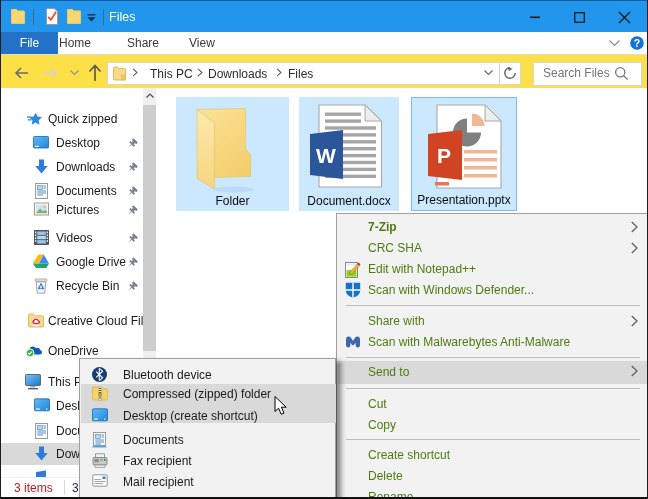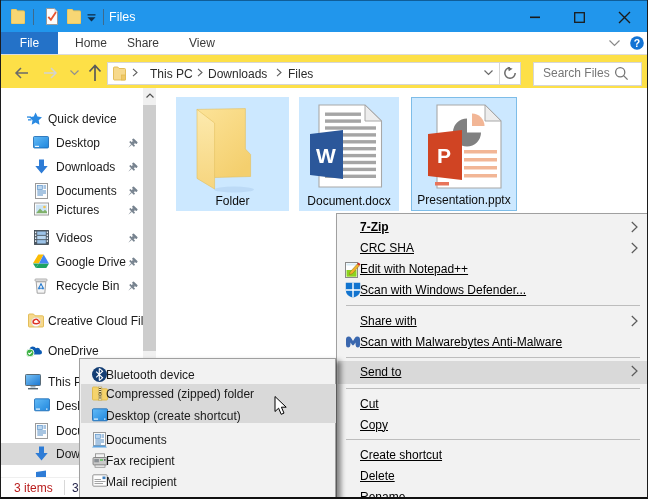--- a/index.html
+++ b/index.html
@@ -32,27 +32,27 @@
   .tile{position:absolute;top:97px;height:114px;background:#cce8ff;}
   .tlabel{position:absolute;bottom:3px;left:0;width:100%;text-align:center;color:#0c0c0c;}
   
   #status{position:absolute;left:0;top:477px;width:100%;height:20px;background:#fff;border-top:1px solid #efefef;}
   
   #menu{position:absolute;left:335px;top:213px;width:312px;height:286px;background:#f2f2f2;
         border:1px solid #a0a0a0;border-bottom:none;box-sizing:border-box;box-shadow:4px 4px 4px rgba(0,0,0,0.35);}
   #submenu{position:absolute;left:78px;top:358px;width:257px;height:141px;background:#f2f2f2;
         border:1px solid #a0a0a0;border-bottom:none;box-sizing:border-box;box-shadow:5px 3px 5px rgba(0,0,0,0.45);}
   .mrow{position:absolute;left:1px;width:310px;height:21px;}
-  .mrow .mt{position:absolute;left:22px;top:3px;color:#000000;white-space:nowrap;text-decoration:underline;}
+  .mrow .mt{position:absolute;left:30px;top:3px;color:#4d7c0f;white-space:nowrap;}
   .mrow .mi{position:absolute;left:7px;top:2px;}
   .mrow .arr{position:absolute;right:10px;top:4px;}
   .msep{position:absolute;left:9px;width:294px;height:1px;background:#bdbdbd;}
   .hl{background:#d9d9d9;}
   .sr{position:absolute;left:1px;width:255px;height:21px;}
-  .sr .mt{position:absolute;left:25px;top:3px;white-space:nowrap;}
+  .sr .mt{position:absolute;left:42px;top:3px;white-space:nowrap;}
   .sr .mi{position:absolute;left:11px;top:2px;}
 </style>
 </head>
 <body>
 <div id="win">
 
   <div id="titlebar">
     <svg class="abs" style="left:10px;top:8px" width="14" height="15" viewBox="0 0 14 15">
       <path d="M0,1.5 Q0,0 1.5,0 L5,0 L6.5,1.8 L12.5,1.8 Q14,1.8 14,3.3 L14,13.5 Q14,15 12.5,15 L1.5,15 Q0,15 0,13.5 Z" fill="#f7d674" stroke="#dfb948" stroke-width="0.8"></path>
     </svg>
@@ -74,21 +74,21 @@
 
     <svg class="abs" style="left:524px;top:0" width="124" height="32" viewBox="0 0 124 32">
       <rect x="5" y="15.5" width="10" height="1.6" fill="#1b1b1b"></rect>
       <rect x="49.7" y="11.7" width="9.6" height="9.6" fill="none" stroke="#1b1b1b" stroke-width="1.3"></rect>
       <path d="M94,11 L105,22 M105,11 L94,22" stroke="#1b1b1b" stroke-width="1.4"></path>
     </svg>
   </div>
 
   <div id="tabs">
     <div id="filetab">File</div>
-    <div class="tab" style="left:74px">Home</div>
+    <div class="tab" style="left:58px">Home</div>
     <div class="tab" style="left:126px">Share</div>
     <div class="tab" style="left:188px">View</div>
     <svg class="abs" style="left:608px;top:8px" width="11" height="7" viewBox="0 0 11 7">
       <path d="M0.5,0.5 L5.5,5.5 L10.5,0.5" fill="none" stroke="#8a8a8a" stroke-width="1.2"></path>
     </svg>
     <svg class="abs" style="left:629px;top:4px" width="14" height="14" viewBox="0 0 14 14">
       <circle cx="7" cy="7" r="6.8" fill="#1273d4"></circle>
       <text x="7" y="10.8" font-size="10.5" font-weight="bold" fill="#fff" text-anchor="middle" font-family="Liberation Sans,sans-serif">?</text>
     </svg>
   </div>
@@ -142,21 +142,21 @@
   </div>
 
   <div id="side"></div>
 
   <div class="srow" style="top:107.5px">
     <svg class="ic" style="left:26px;top:4px" width="15" height="14" viewBox="0 0 15 14">
       <path d="M8.6,0.5 L10.5,4.6 L15,5.2 L11.7,8.3 L12.5,12.8 L8.6,10.6 L4.7,12.8 L5.5,8.3 L2.2,5.2 L6.7,4.6 Z" fill="#2a8ae2"></path>
       <rect x="0" y="4.4" width="4" height="1.3" fill="#2a8ae2"></rect>
       <rect x="1" y="7.2" width="3.5" height="1.3" fill="#2a8ae2"></rect>
     </svg>
-    <div class="lbl" style="left:47px">Quick device</div>
+    <div class="lbl" style="left:47px">Quick zipped</div>
   </div>
   <div class="srow" style="top:131.5px">
     <svg class="ic" style="left:32px" width="16" height="15" viewBox="0 0 16 15">
       <defs>
           <linearGradient id="mon1" x1="0" y1="0" x2="1" y2="1">
             <stop offset="0" stop-color="#63bbf7"></stop>
             <stop offset="1" stop-color="#1f86dd"></stop>
           </linearGradient>
         </defs>
       <rect x="0.5" y="1.5" width="15" height="11.5" rx="1" fill="url(#mon1)" stroke="#1565b0" stroke-width="0.8"></rect>

